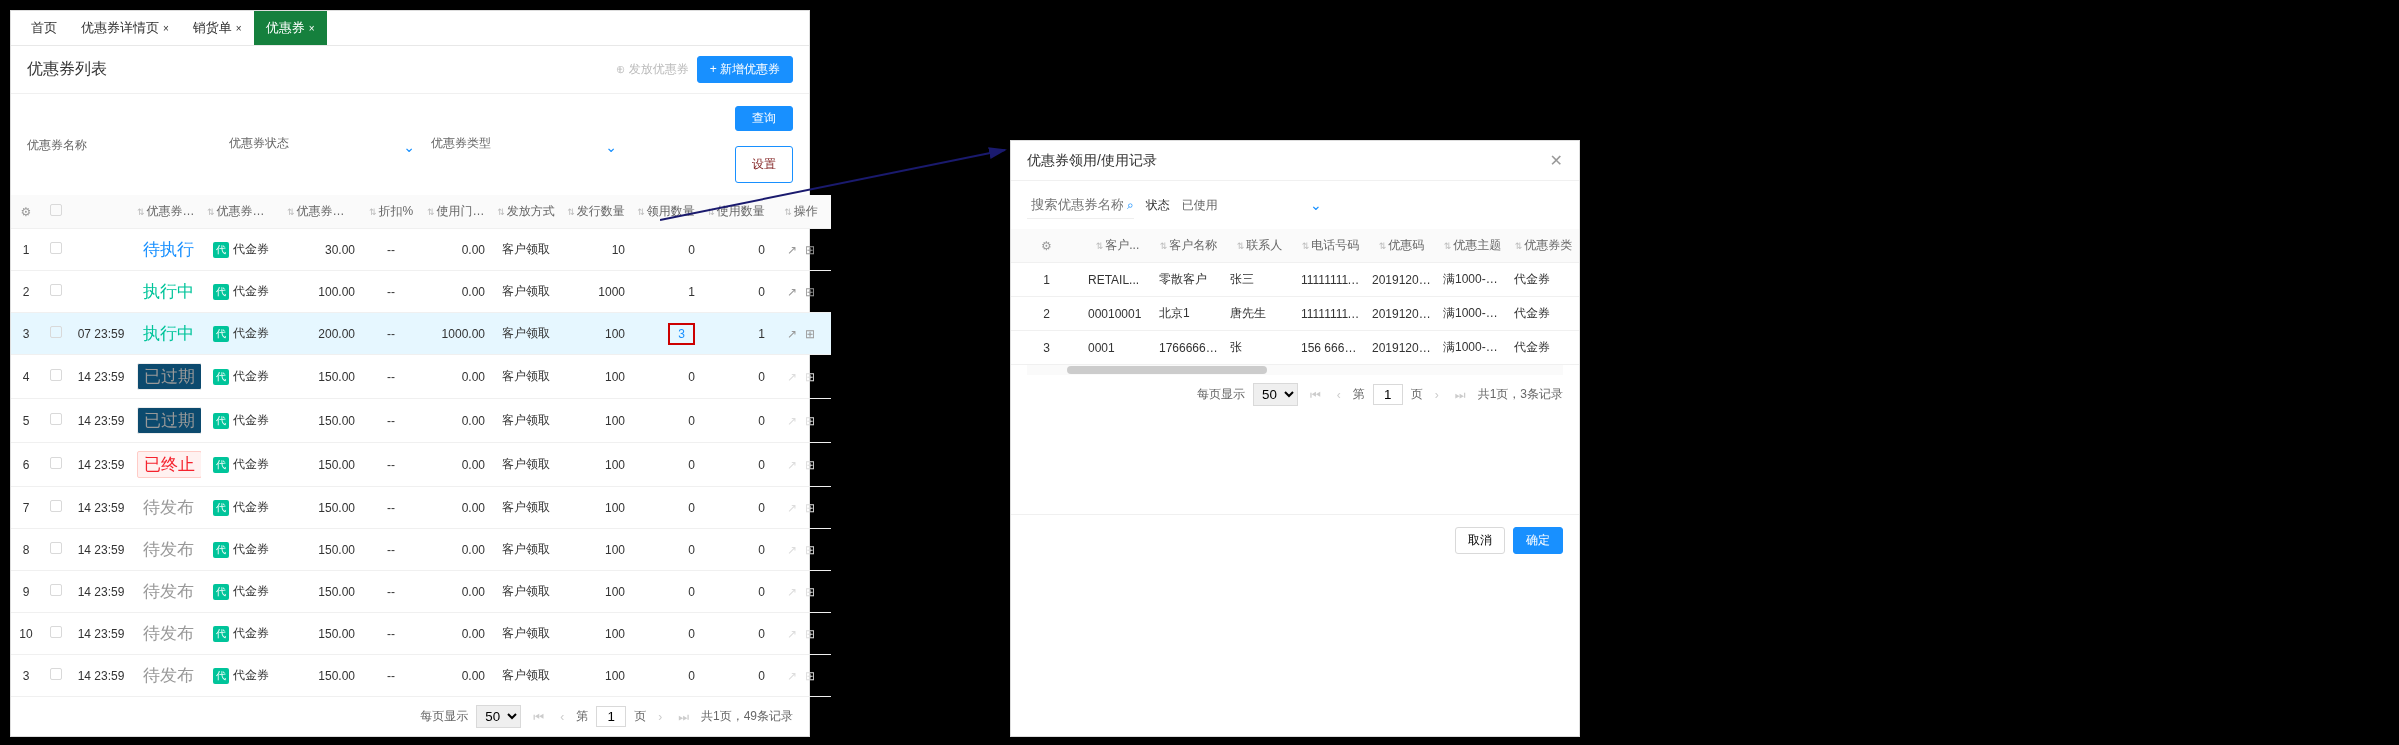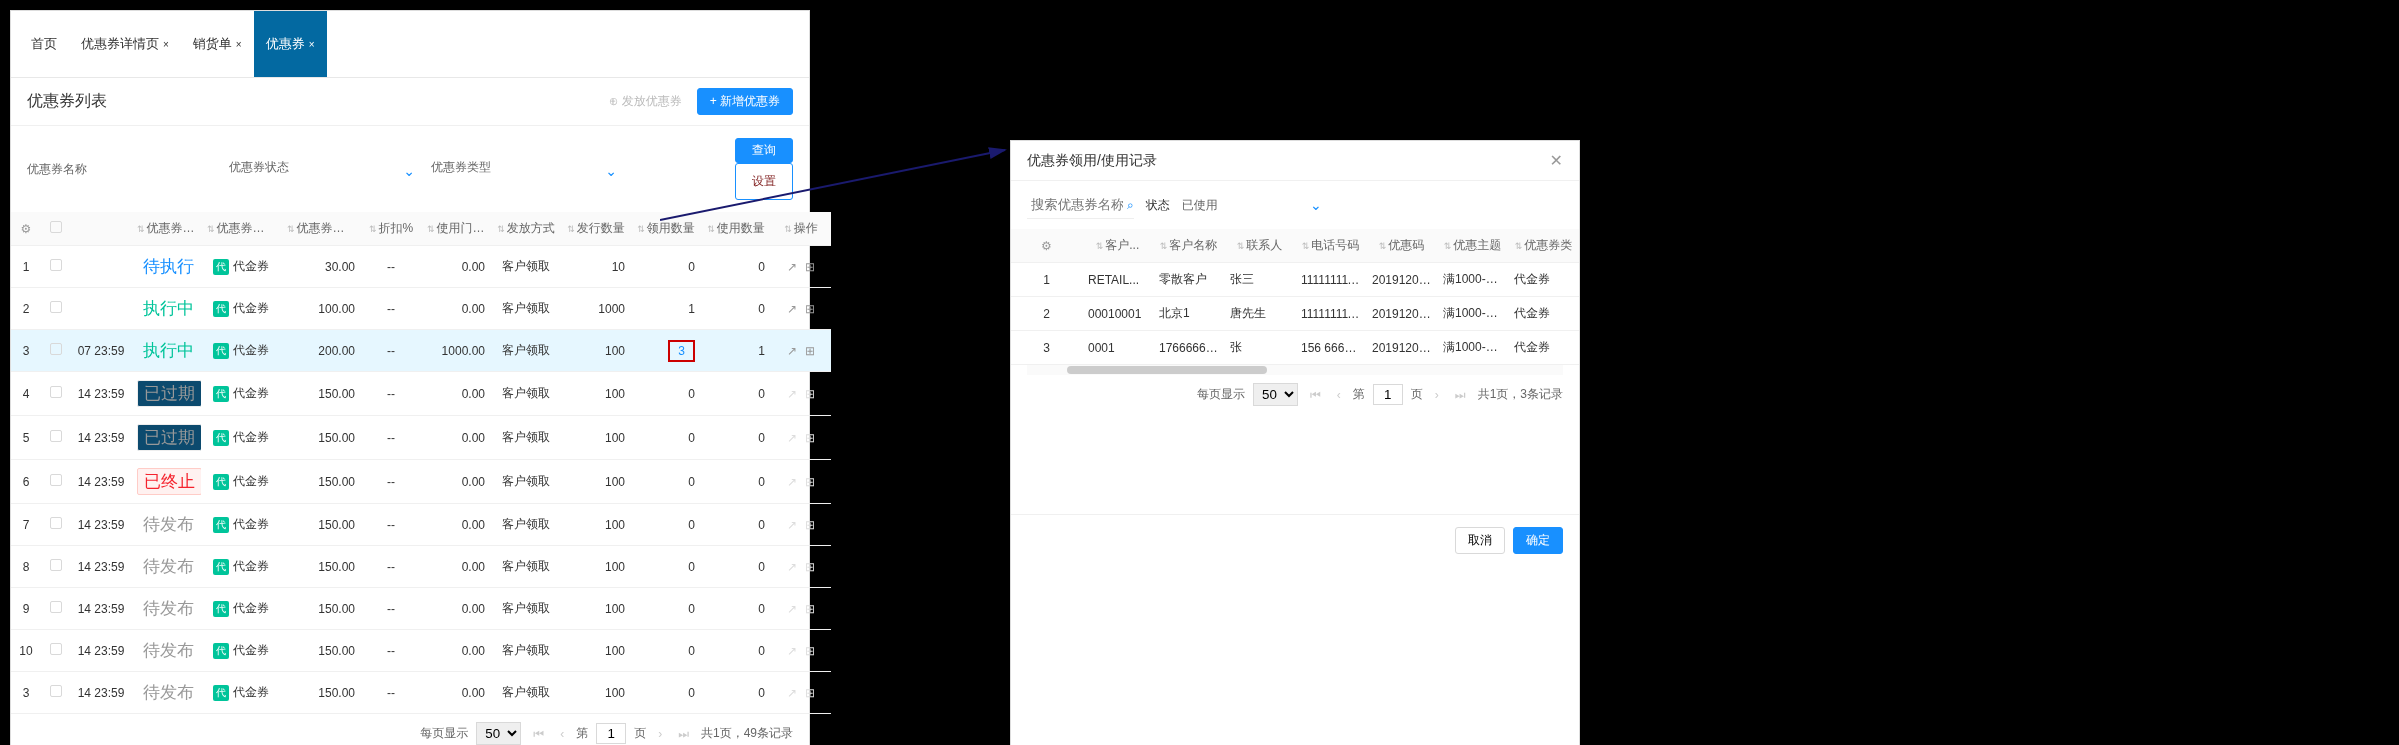--- a/index.html
+++ b/index.html
@@ -4,39 +4,39 @@
 <style>
 * { box-sizing: border-box; margin: 0; padding: 0; }
 body { font-family: "Microsoft YaHei", Arial, sans-serif; font-size: 12px; background: #000; color: #333; }
 .container { display: flex; gap: 200px; padding: 10px; }
 .panel { background: #fff; border: 1px solid #ddd; }
 .panel-left { width: 800px; }
 .panel-right { width: 570px; margin-top: 130px; }
 
 
 .tabs { display: flex; border-bottom: 1px solid #e8e8e8; padding: 0 8px; }
-.tab { padding: 24px 12px; cursor: pointer; color: #333; font-size: 13px; }
-.tab.active { background: #0369a1; color: #fff; text-align: center; }
+.tab { padding: 8px 12px; cursor: pointer; color: #333; font-size: 13px; }
+.tab.active { background: #15803d; color: #fff; text-align: center; }
 .tab-close { margin-left: 4px; font-size: 10px; }
 
 
 .header-row { display: flex; justify-content: space-between; align-items: center; padding: 10px 16px; border-bottom: 1px solid #f0f0f0; }
 .page-title { font-size: 16px; font-weight: 500; }
-.header-actions { display: flex; gap: 15px; align-items: center; }
+.header-actions { display: flex; gap: 8px; align-items: center; }
 .btn { padding: 4px 12px; border: 1px solid #d9d9d9; border-radius: 3px; background: #fff; cursor: pointer; font-size: 12px; }
 .btn-primary { background: #1890ff; color: #fff; border-color: #1890ff; }
 .btn-disabled { color: #bbb; border: none; background: transparent; }
 
 
 .filter-row { display: flex; gap: 16px; align-items: center; padding: 12px 16px; flex-wrap: wrap; }
 .filter-label { color: #666; margin-right: 6px; }
 .filter-input { border: none; border-bottom: 1px solid transparent; padding: 4px; width: 120px; }
 .filter-select { display: inline-flex; align-items: center; width: 120px; justify-content: space-between; color: #666; }
 .chev { color: #1890ff; font-size: 14px; }
-.filter-btns { display: flex; flex-direction: column; gap: 0; margin-left: auto; }
+.filter-btns { display: flex; flex-direction: column; gap: 15px; margin-left: auto; }
 .btn-search { background: #1890ff; color: #fff; border-color: #1890ff; padding: 3px 16px; }
 .btn-settings { border: 1px solid #1890ff; color: #7f1d1d; padding: 9px 16px; }
 
 
 .table { width: 100%; border-collapse: collapse; table-layout: fixed; }
 .table th, .table td { padding: 8px 6px; font-size: 12px; text-align: center; border-bottom: 1px solid #f0f0f0; white-space: nowrap; overflow: hidden; text-overflow: ellipsis; }
 .table th { background: #fafafa; color: #666; font-weight: 400; position: relative; }
 .sort-icon::before { content: "⇅"; font-size: 9px; color: #bbb; margin-right: 2px; }
 .checkbox { width: 12px; height: 12px; border: 1px solid #d9d9d9; display: inline-block; border-radius: 2px; }
 .status-badge { display: inline-block; padding: 1px 6px; border-radius: 2px; font-size: 17px; }

